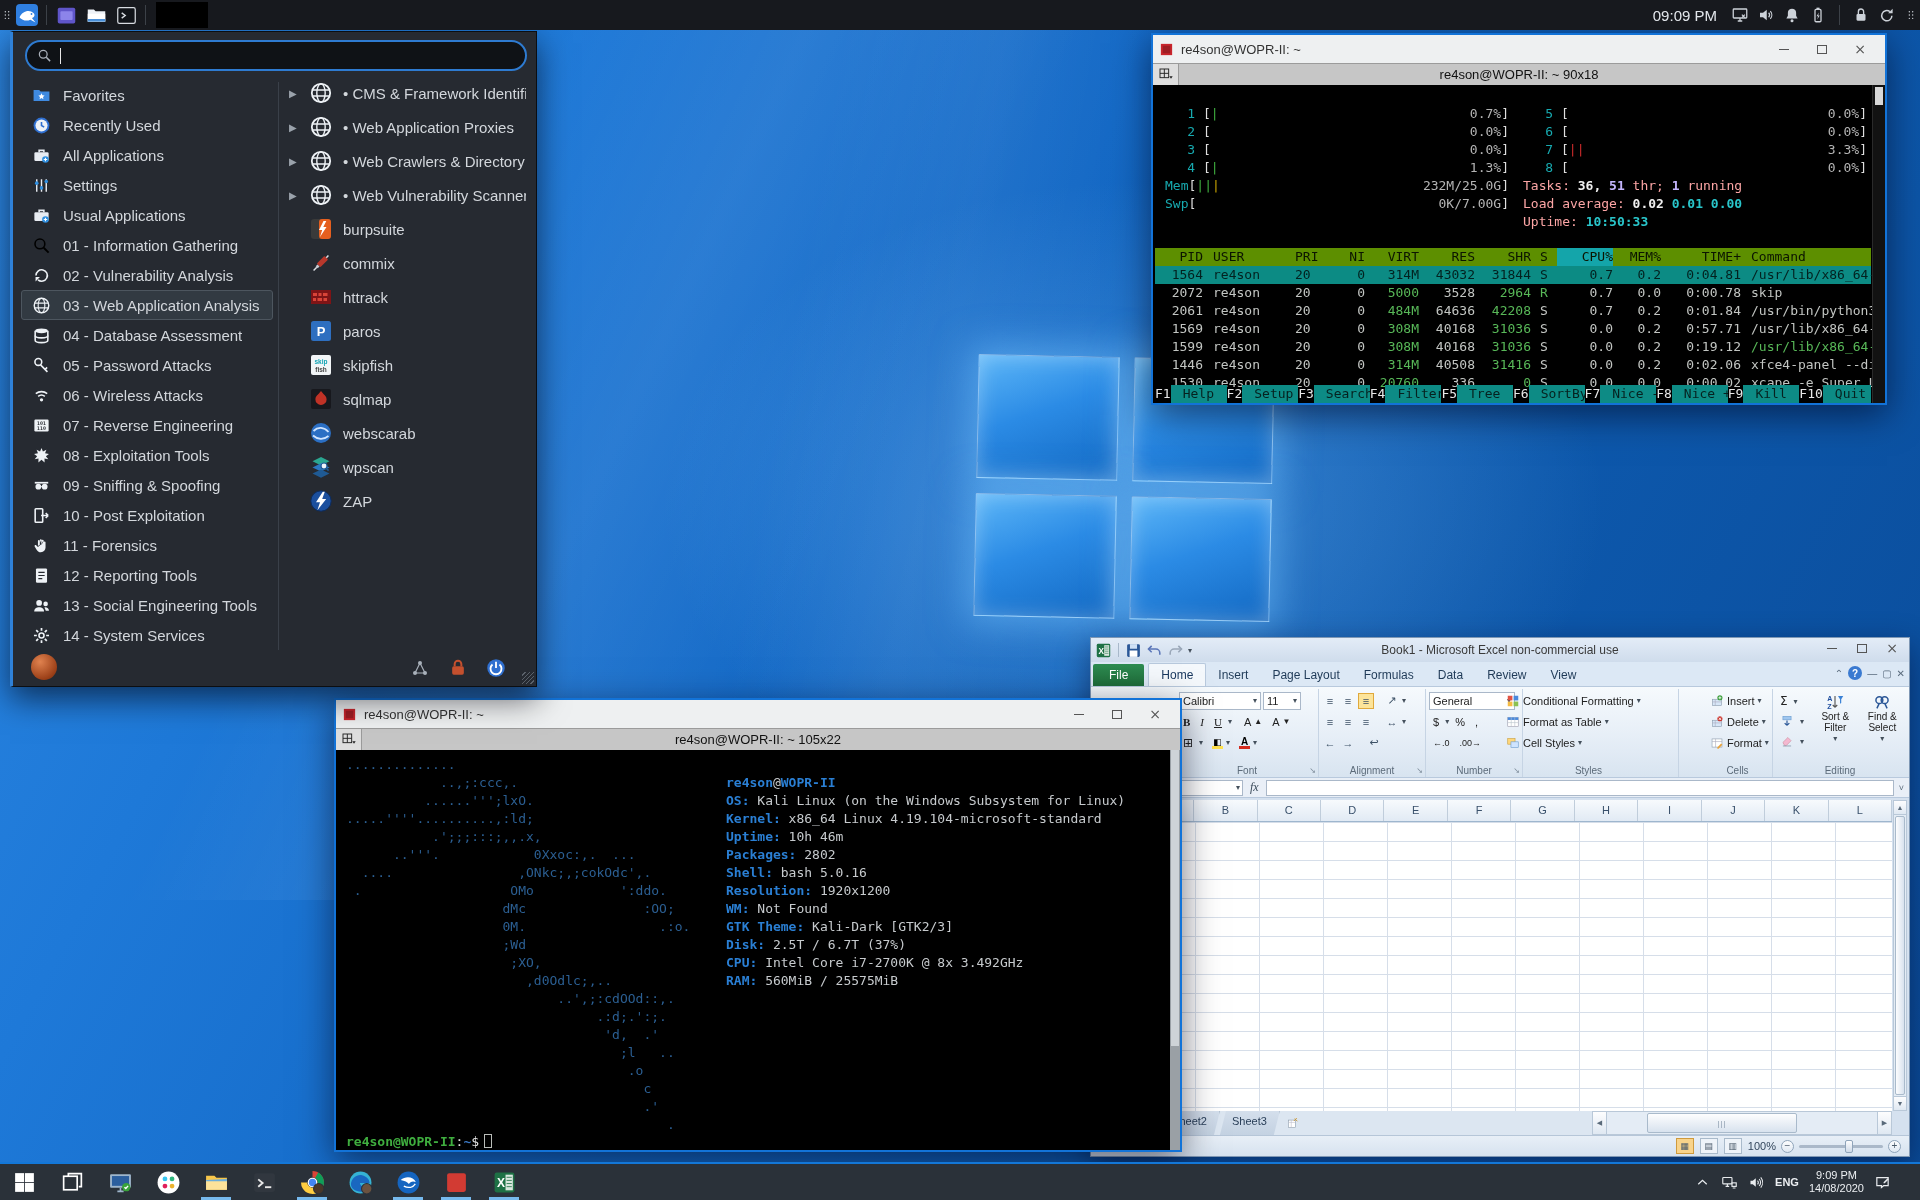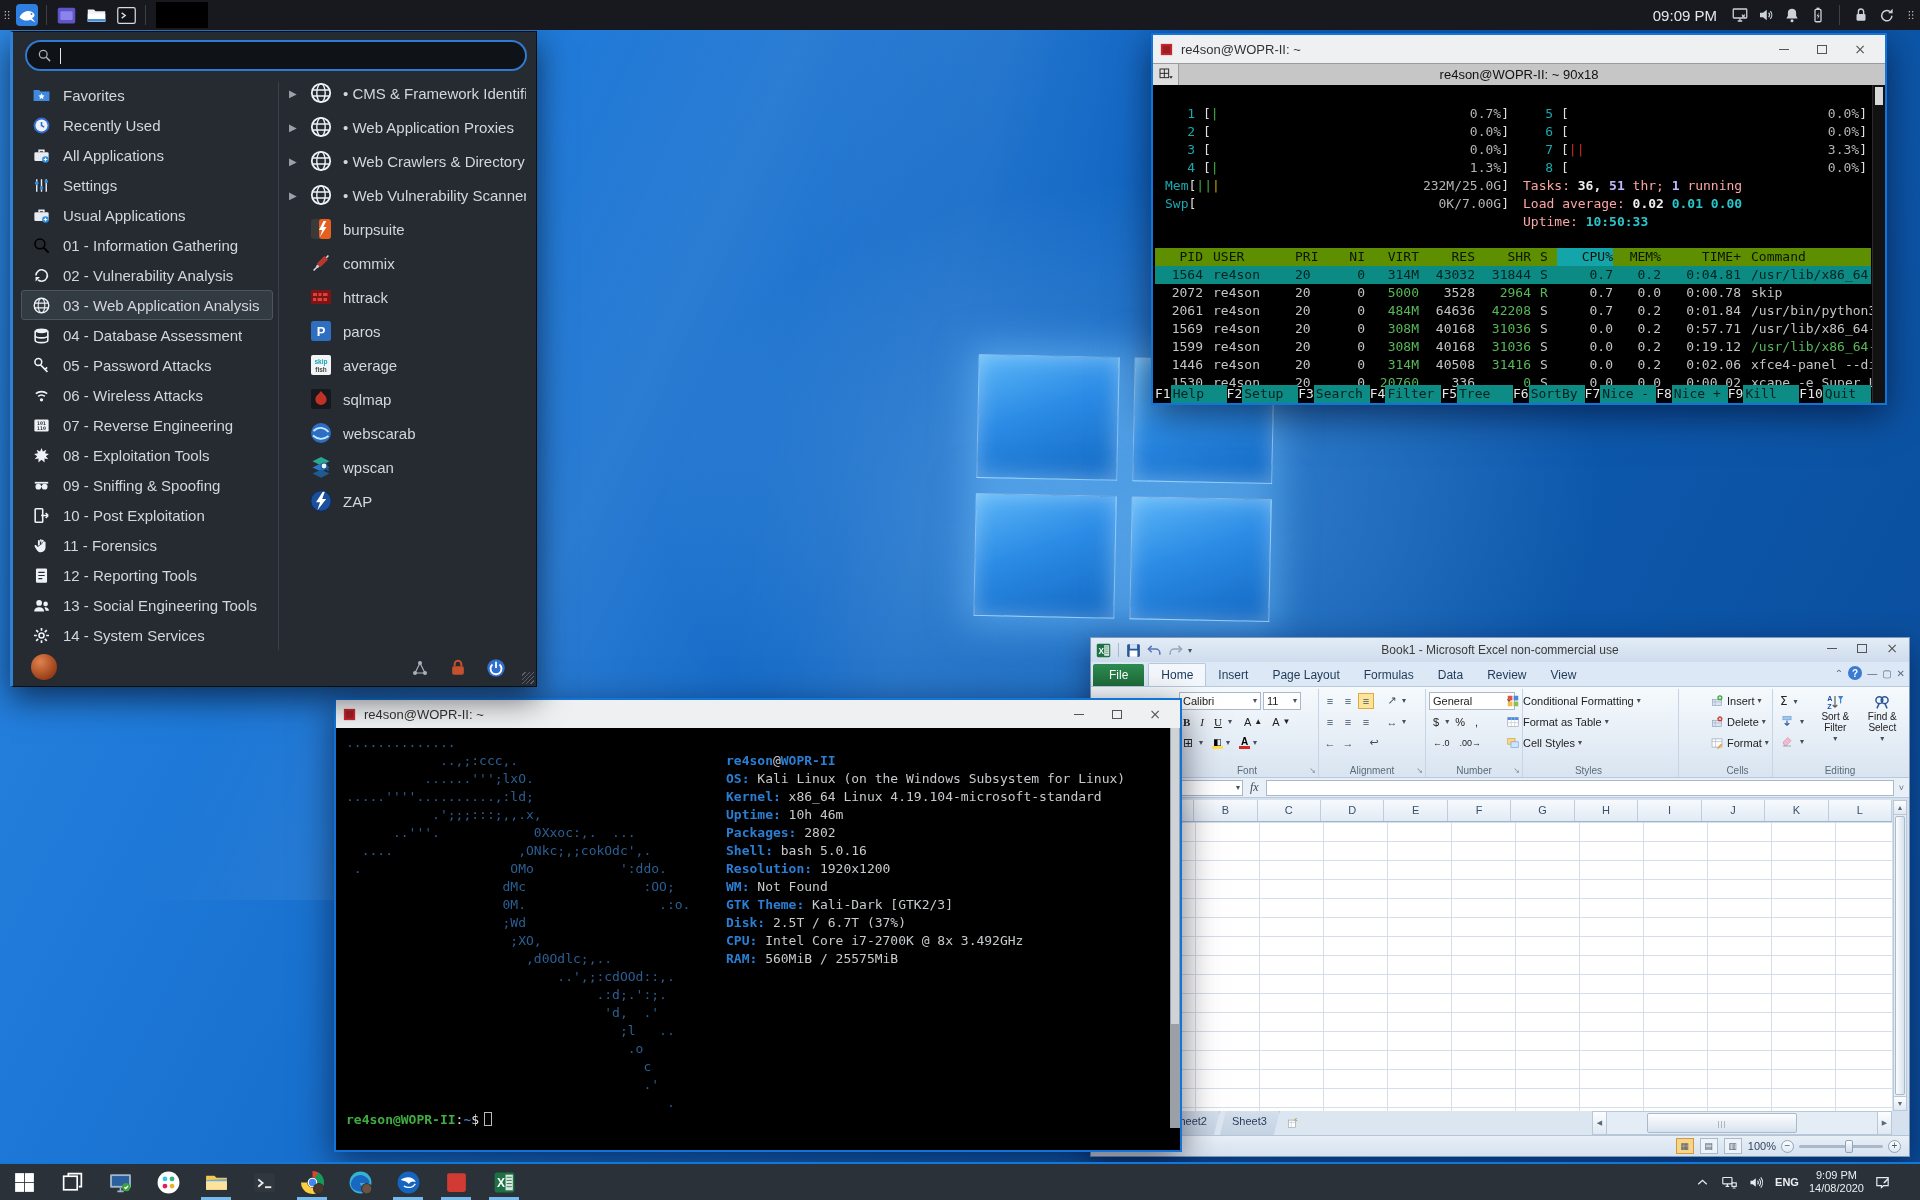--- a/index.html
+++ b/index.html
@@ -59,21 +59,21 @@
 .c9{width:48px;text-align:right}.c10{width:80px;text-align:right}.c11{flex:1 1 auto;padding-left:10px}
 .phead{background:#5d8f00;color:#0c1500}
 .phead .c8{background:#14a5aa}
 .psel{background:#0c8b84;color:#03211f}
 .cgreen{color:#58b858}
 .psel .cgreen,.psel .c11{color:#03211f}
 .cmd-green{color:#58b858}
 #fkeys{position:absolute;left:2px;right:14px;bottom:0;display:flex;height:18px}
 .fk{display:flex;flex:1;white-space:nowrap;overflow:hidden}
 .fk b{color:#e8e8e8;font-weight:normal}
-.fk span{background:#0d8b85;color:#06211f;flex:1;padding-left:2px}
+.fk span{background:#0d8b85;color:#06211f;flex:1;padding-left:12px}
 
 
 #neowin{left:334px;top:698px;width:848px;height:454px;z-index:25}
 #neowin .tcontent{height:400px}
 #art{position:absolute;left:10px;top:6px;white-space:pre;color:#2b5f93}
 #ninfo{position:absolute;left:390px;top:24px}
 .nl{color:#2a7fd4;font-weight:bold}
 .nv{color:#c6cacd}
 #nprompt{position:absolute;left:10px;top:383px;white-space:pre}
 .pu{color:#3fae3f;font-weight:bold}.pc{color:#e4e4e4}.pp{color:#3b78c4;font-weight:bold}
@@ -695,20 +695,32 @@
     <div class="winbtns">
       <span class="wbtn wb-min">
           <i></i>
         </span>
       <span class="wbtn wb-max">
           <i></i>
         </span>
       <span class="wbtn wb-close">×</span>
     </div>
   </div>
+  <div class="xbar">
+    <span class="xmenu">
+        <span class="icw" style="width:16px;height:16px">
+          <svg class="ic" viewBox="0 0 24 24">
+            <rect x="3" y="3" width="13" height="13" fill="none" stroke="#222" stroke-width="1.4"></rect>
+            <path d="M3 9.5h13M9.5 3v13" stroke="#222" stroke-width="1.4"></path>
+            <path d="M17 14l2.5 3.5L22 14z" fill="#222"></path>
+          </svg>
+        </span>
+      </span>
+    <span class="xtitle">re4son@WOPR-II: ~ 105x22</span>
+  </div>
   <div class="tcontent">
     <pre id="art">..............
             ..,;:ccc,.
           ......''';lxO.
 .....''''..........,:ld;
            .';;;:::;,,.x,
       ..'''.            0Xxoc:,.  ...
   ....                ,ONkc;,;cokOdc',.
  .                   OMo           ':ddo.
                     dMc               :OO;
@@ -1149,21 +1161,21 @@
       </div>
       <div class="app">
     <span class="aarr"></span>
     <span class="ai">
           <svg class="ic" viewBox="0 0 24 24">
             <rect x="2" y="2" width="20" height="20" rx="2" fill="#f2f5f7"></rect>
             <text x="12" y="10.5" text-anchor="middle" font-size="6.5" font-weight="bold" fill="#12a3b4" font-family="sans-serif">skip</text>
             <text x="12" y="19" text-anchor="middle" font-size="6.5" font-weight="bold" fill="#444" font-family="sans-serif">fish</text>
           </svg>
         </span>
-    <span class="al">average</span>
+    <span class="al">skipfish</span>
       </div>
       <div class="app">
     <span class="aarr"></span>
     <span class="ai">
           <svg class="ic" viewBox="0 0 24 24">
             <rect x="2" y="2" width="20" height="20" rx="2" fill="#17181d"></rect>
             <path d="M12 4c-2.8 3.8-5.6 4.8-5.6 8.4a5.6 5.6 0 0 0 11.2 0C17.6 8.8 14.8 7.8 12 4z" fill="#c03226"></path>
           </svg>
         </span>
     <span class="al">sqlmap</span>

